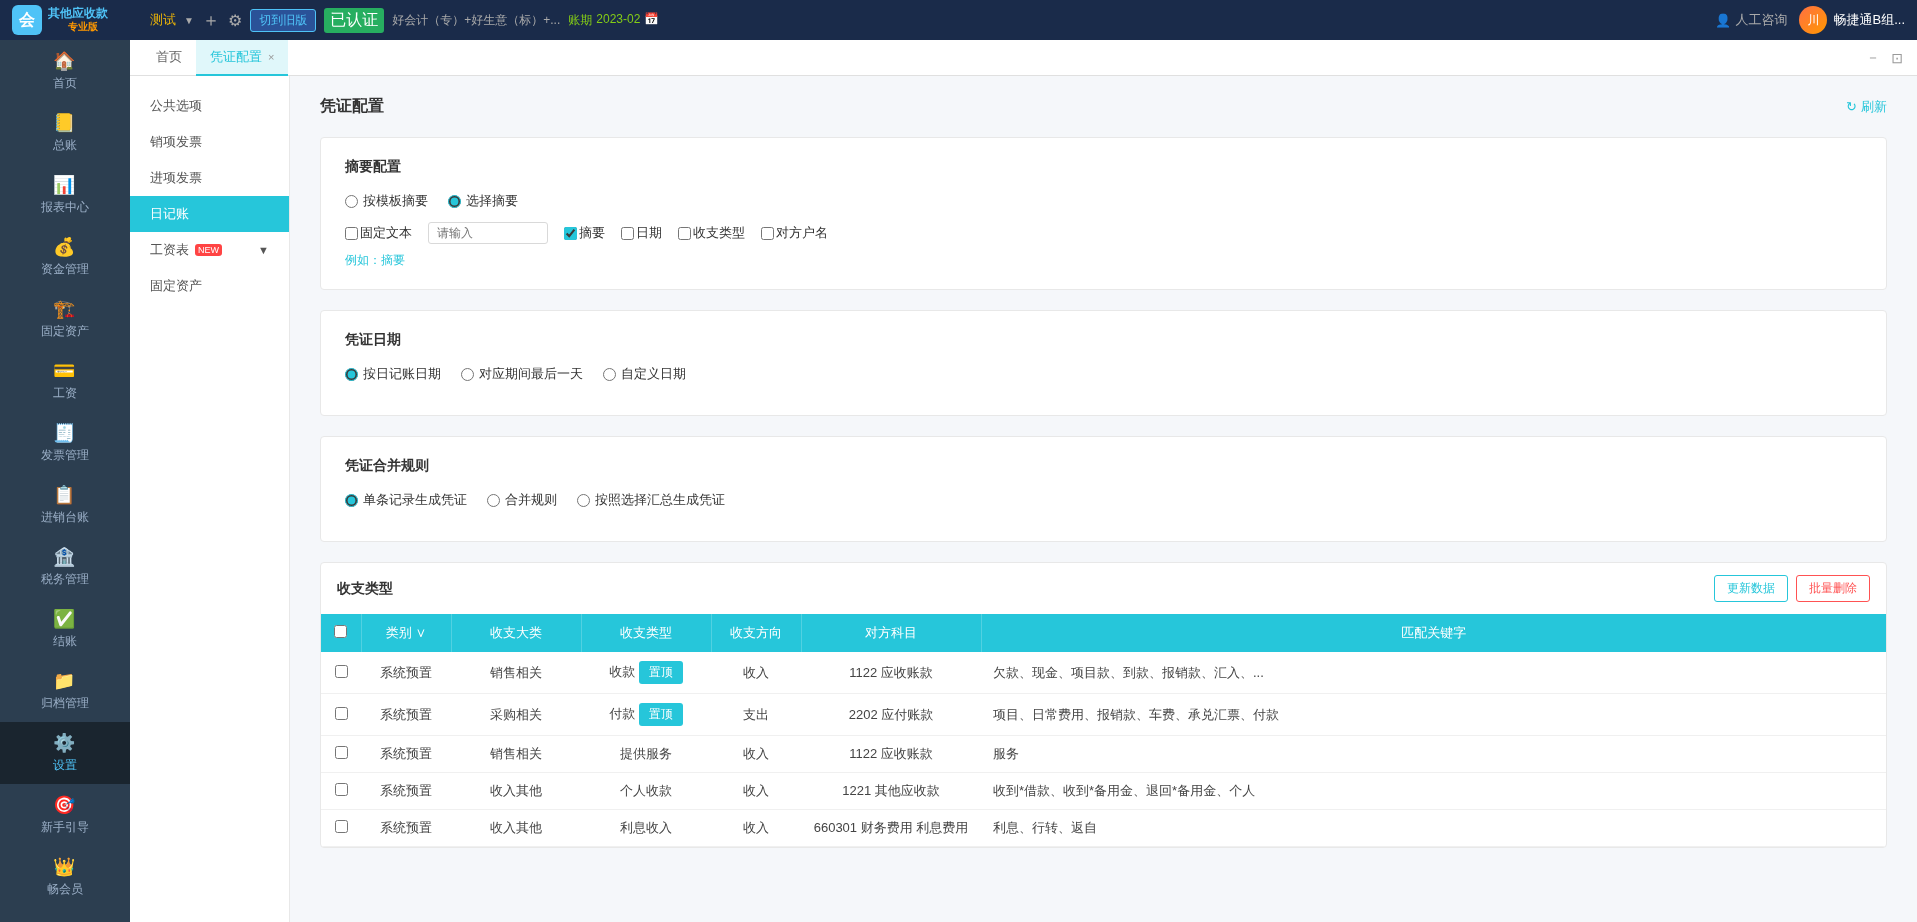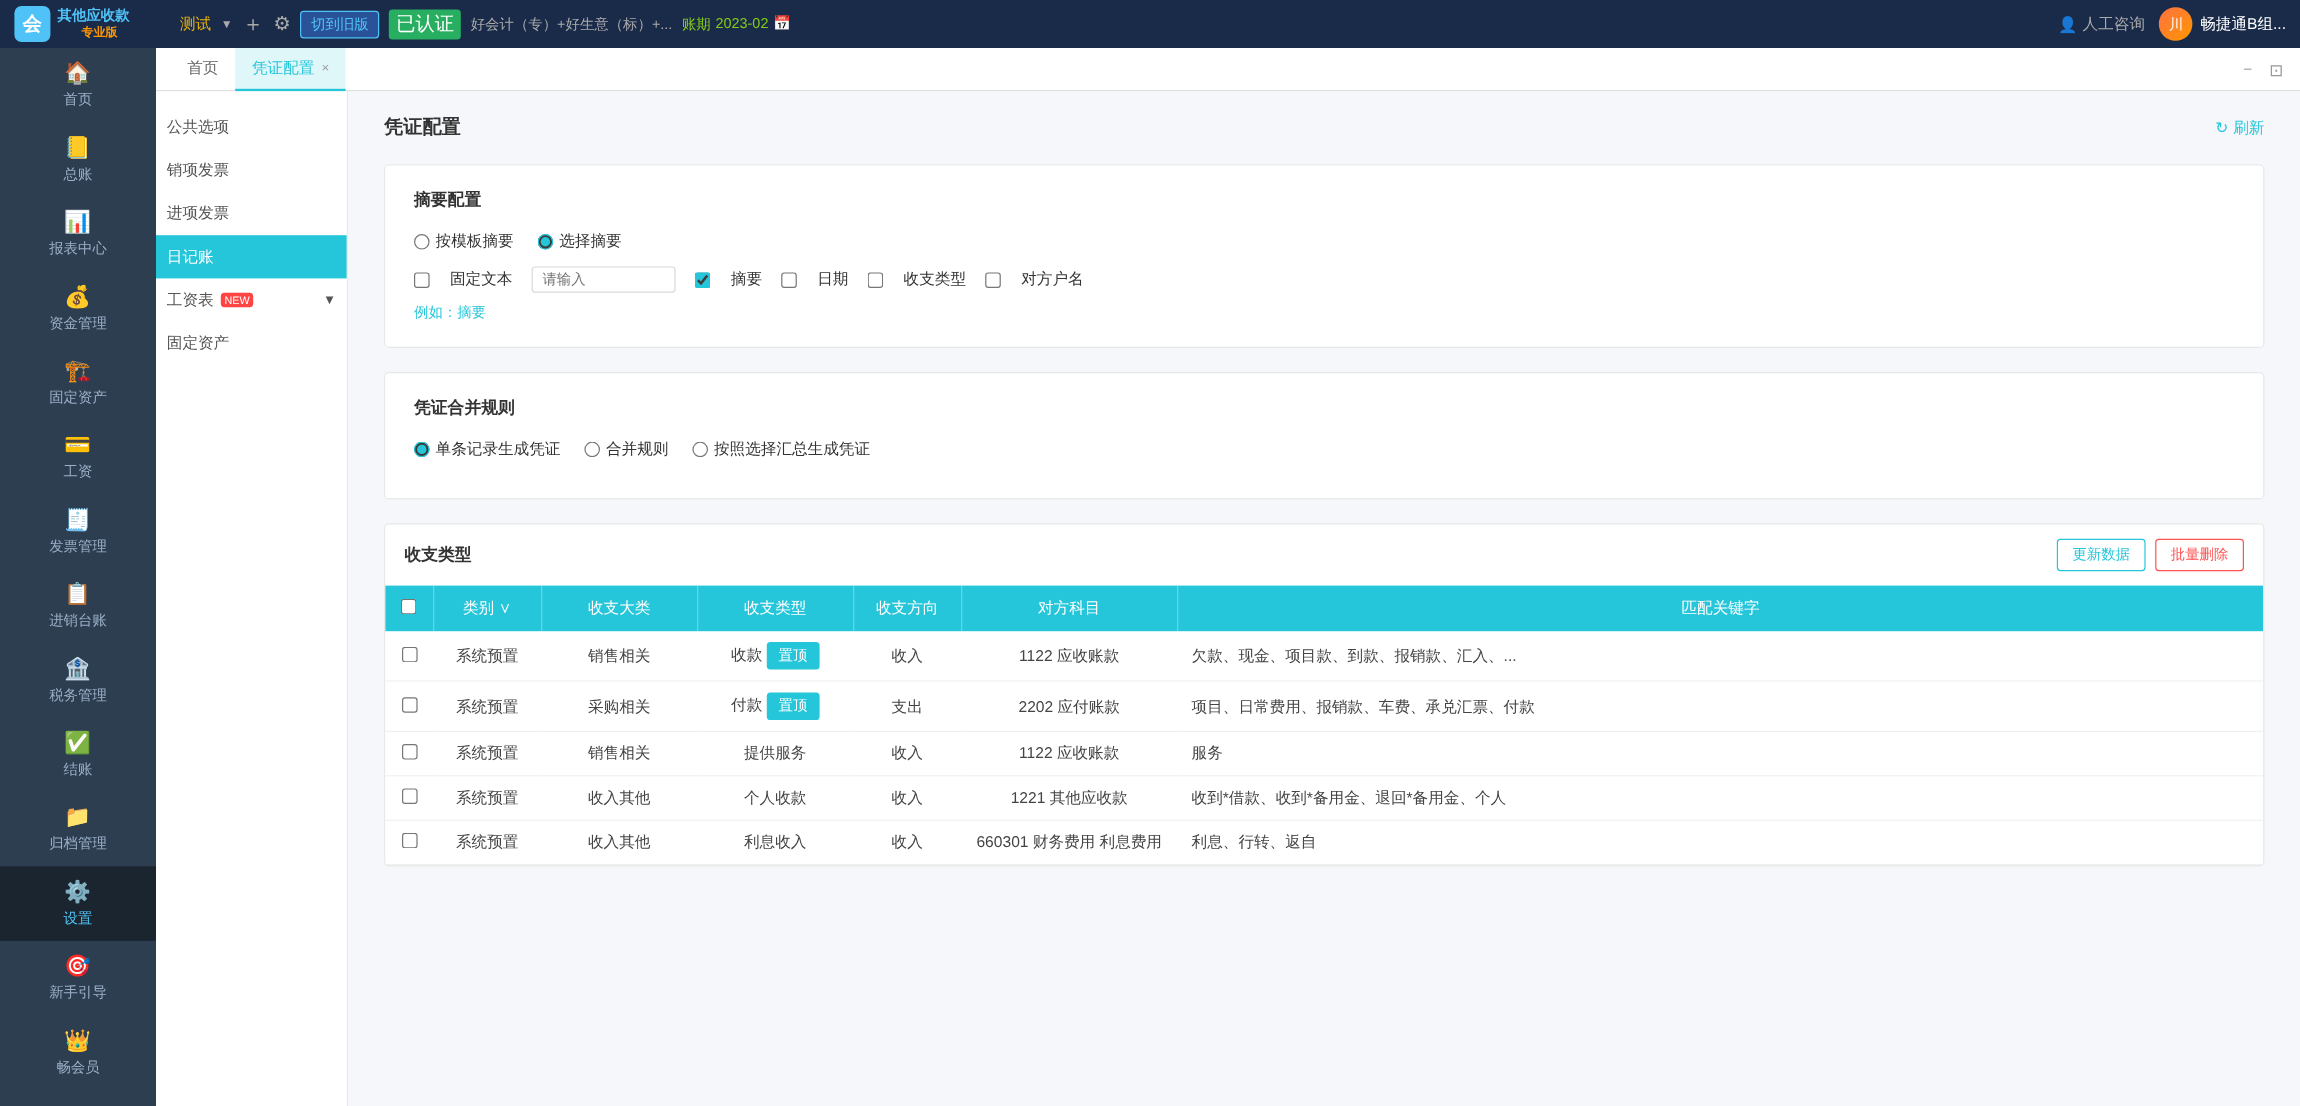--- a/index.html
+++ b/index.html
@@ -125,21 +125,21 @@
     
     .left-nav {
       width: 160px;
       background: #fff;
       border-right: 1px solid #e8e8e8;
       padding: 12px 0;
       flex-shrink: 0;
       overflow-y: auto;
     }
     .left-nav-item {
-      padding: 9px 9px;
+      padding: 9px 20px;
       cursor: pointer;
       font-size: 13px;
       color: #555;
       display: flex; align-items: center; gap: 6px;
     }
     .left-nav-item.active { background: #26c6da; color: #fff; }
     .left-nav-item .new-badge {
       background: #ff4444; color: #fff;
       font-size: 9px; padding: 1px 3px; border-radius: 3px;
     }
@@ -169,21 +169,21 @@
       padding: 20px 24px;
     }
     .section-title {
       font-size: 14px; font-weight: bold; color: #333;
       margin-bottom: 16px;
     }
     .radio-group { display: flex; align-items: center; gap: 20px; margin-bottom: 12px; }
     .radio-label { display: flex; align-items: center; gap: 5px; cursor: pointer; font-size: 13px; }
     .radio-label input[type=radio] { accent-color: #26c6da; }
     .checkbox-row { display: flex; align-items: center; gap: 16px; margin-top: 10px; }
-    .checkbox-label { display: flex; align-items: center; gap: 17px; cursor: pointer; font-size: 13px; }
+    .checkbox-label { display: flex; align-items: center; gap: 2px; cursor: pointer; font-size: 13px; }
     .checkbox-label input[type=checkbox] { accent-color: #26c6da; }
     .text-input {
       border: 1px solid #d9d9d9; border-radius: 3px;
       padding: 3px 8px; font-size: 12px; width: 120px; color: #999;
     }
     .hint-text { color: #26c6da; font-size: 12px; margin-top: 8px; }
 
     
     .table-section { background: #fff; border: 1px solid #e8e8e8; border-radius: 4px; overflow: hidden; }
     .table-header-row {
@@ -403,20 +403,37 @@
             <span>收支类型</span>
           </label>
           <label class="checkbox-label">
             <input type="checkbox" style="">
             <span>对方户名</span>
           </label>
         </div>
         <div class="hint-text">例如：摘要</div>
       </div>
 
+      <div class="section">
+        <div class="section-title">凭证日期</div>
+        <div class="radio-group">
+          <label class="radio-label">
+            <input type="radio" name="date_type" checked="" style="">
+            <span>按日记账日期</span>
+          </label>
+          <label class="radio-label">
+            <input type="radio" name="date_type" style="">
+            <span>对应期间最后一天</span>
+          </label>
+          <label class="radio-label">
+            <input type="radio" name="date_type" style="">
+            <span>自定义日期</span>
+          </label>
+        </div>
+      </div>
 
       <div class="section">
         <div class="section-title">凭证合并规则</div>
         <div class="radio-group">
           <label class="radio-label">
             <input type="radio" name="merge_type" checked="" style="">
             <span>单条记录生成凭证</span>
           </label>
           <label class="radio-label">
             <input type="radio" name="merge_type" style="">

